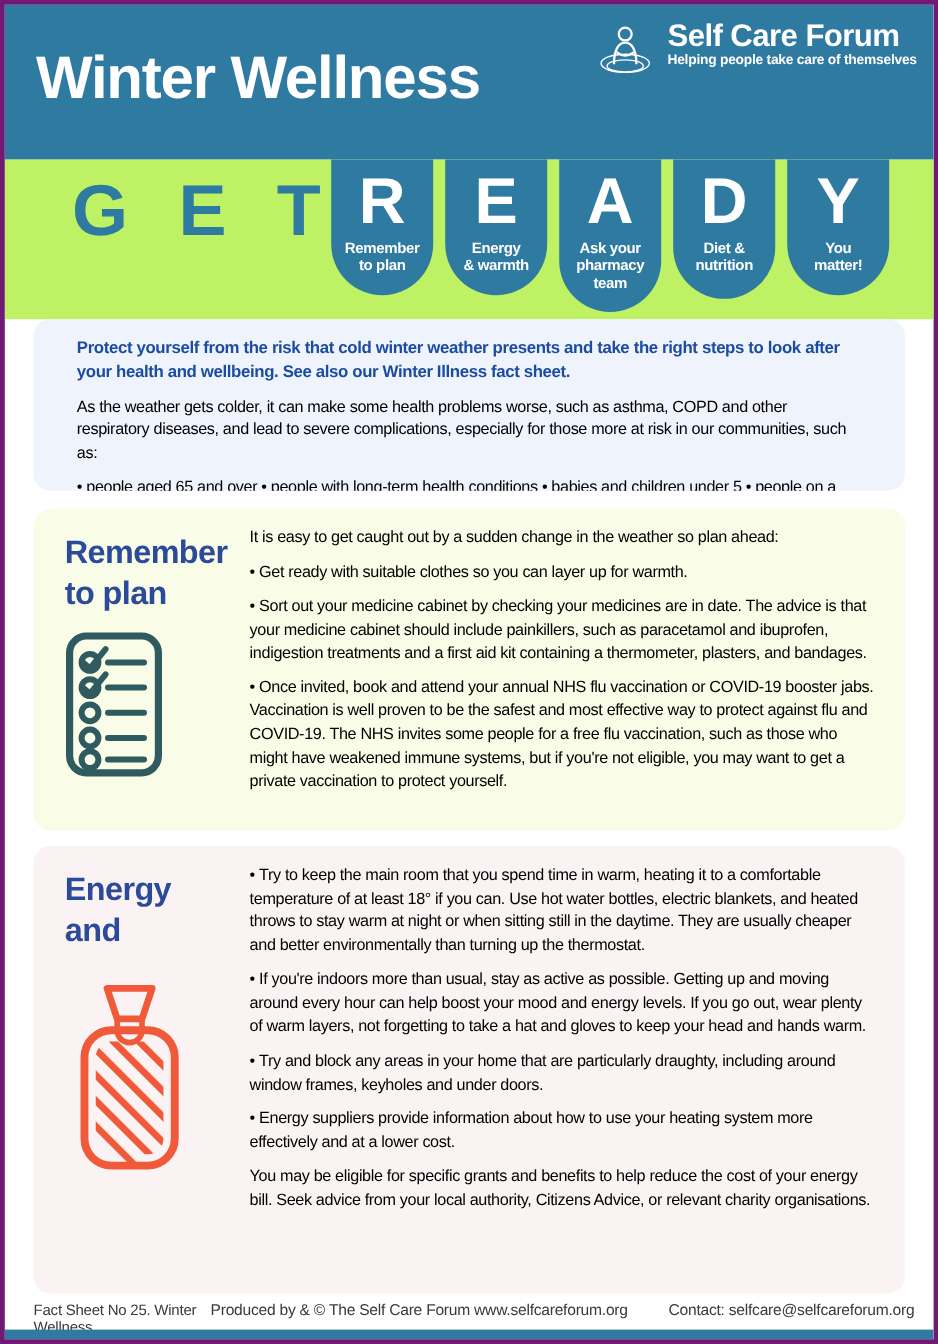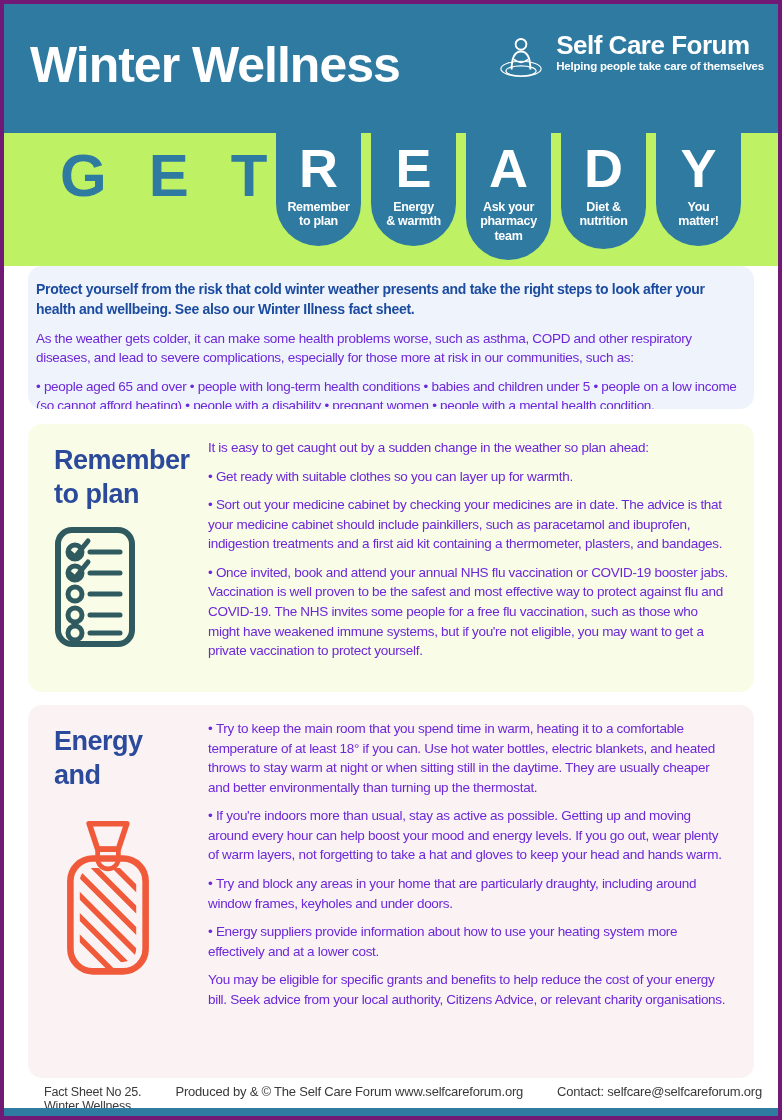--- a/index.html
+++ b/index.html
@@ -17,21 +17,21 @@
   
   .header {
     position:absolute; top:0; left:0; right:0; height:129px;
     background:#2e7aa1; color:#fff;
   }
   .header-title {
     position:absolute; left:26px; top:32px;
     font-size:50px; font-weight:bold; letter-spacing:-1px;
   }
   .logo {
-    position:absolute; top:28px; right:14px;
+    position:absolute; top:12px; right:14px;
     display:flex; align-items:flex-start; gap:12px;
   }
   .logo-text { line-height:1; }
   .logo-name { font-size:26px; font-weight:bold; letter-spacing:-0.5px; }
   .logo-tagline { font-size:11.5px; font-weight:bold; margin-top:3px; letter-spacing:-0.2px; }
   .factsheet-label {
     position:absolute; right:16px; bottom:10px;
     font-size:15.5px; font-weight:bold; letter-spacing:0.2px;
   }
 
@@ -52,44 +52,44 @@
   .pill-4 { height:116px; }
   .pill-letter { font-size:54px; font-weight:bold; line-height:1; margin-top:8px; }
   .pill-label { font-size:12.5px; font-weight:bold; line-height:1.15; margin-top:5px; letter-spacing:-0.3px; }
   .pill-label span { display:block; }
 
   
   .box {
     position:absolute; left:24px; width:726px;
     border-radius:14px; overflow:hidden;
   }
-  .box-intro { top:262px; height:143px; background:#eff3fc; padding:13px 8px; }
+  .box-intro { top:262px; height:143px; background:#eff3fc; padding:13px 36px; }
   .lead { color:#1b4ca0; font-weight:bold; font-size:14px; letter-spacing:-0.3px; line-height:1.45; }
-  .bodytext { color:#6d28d9; font-size:13.5px; letter-spacing:-0.3px; line-height:1.45; }
+  .bodytext { color:#000000; font-size:13.5px; letter-spacing:-0.3px; line-height:1.45; }
   .box-intro .bodytext { margin-top:9px; }
 
   .box-remember { top:420px; height:268px; background:#f9fce6; }
   .box-energy   { top:701px; height:373px; background:#fbf3f3; }
 
   .section-grid { display:flex; height:100%; }
   .col-left  { flex:none; width:178px; padding:20px 0 0 26px; }
   .col-right { flex:1; padding:14px 24px 0 2px; }
   .section-title { color:#2b4a9b; font-weight:bold; font-size:27px; line-height:1.25; letter-spacing:-0.5px; }
   .section-title span { display:block; }
 
   .icon-wrap { margin-top:14px; }
   .bottle-wrap { margin-top:26px; margin-left:6px; }
 
   .bullet { margin-bottom:9px; }
   .bullet::before { content:"\2022\00a0"; }
   .para { margin-bottom:9px; }
 
   
   .footer {
-    position:absolute; left:40px; right:16px; top:1080px;
+    position:absolute; left:24px; right:16px; top:1080px;
     display:flex; align-items:baseline;
     color:#3a3a3a; font-size:12.5px; letter-spacing:-0.2px;justify-content:space-between;
   }
   .footer-left { flex:1; }
   .footer-right { display:flex; gap:34px; font-size:13px; }
 
   .bottom-strip {
     position:absolute; left:0; right:0; bottom:0; height:8px;
     background:#2e7aa1;
   }

